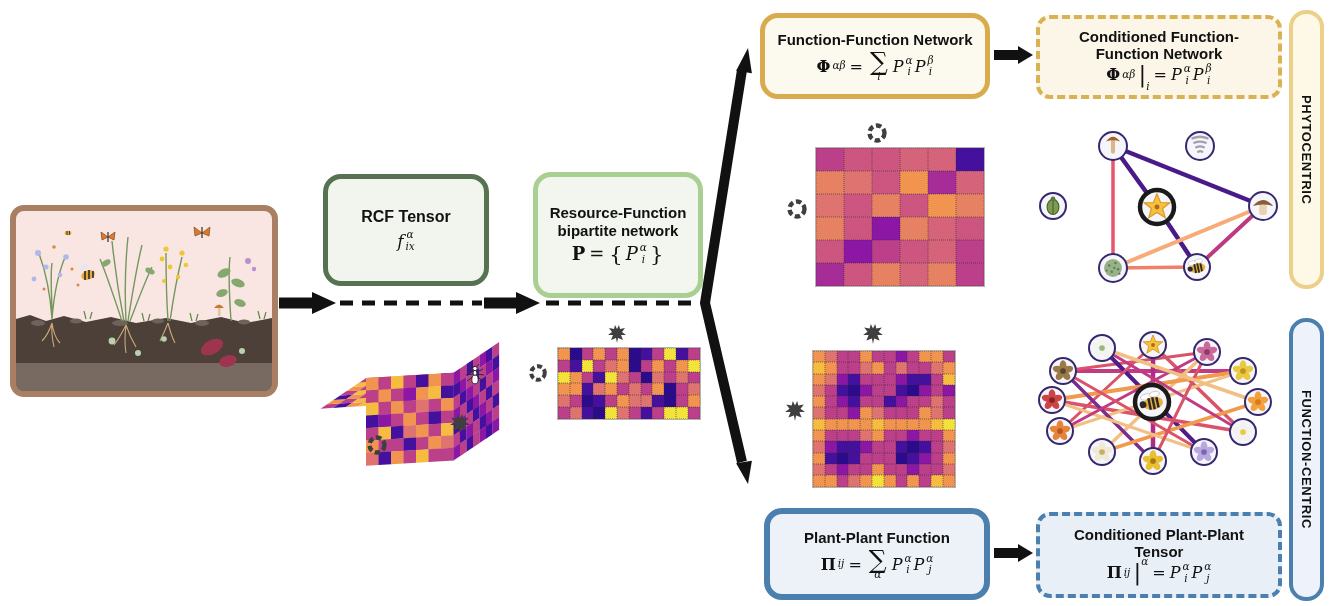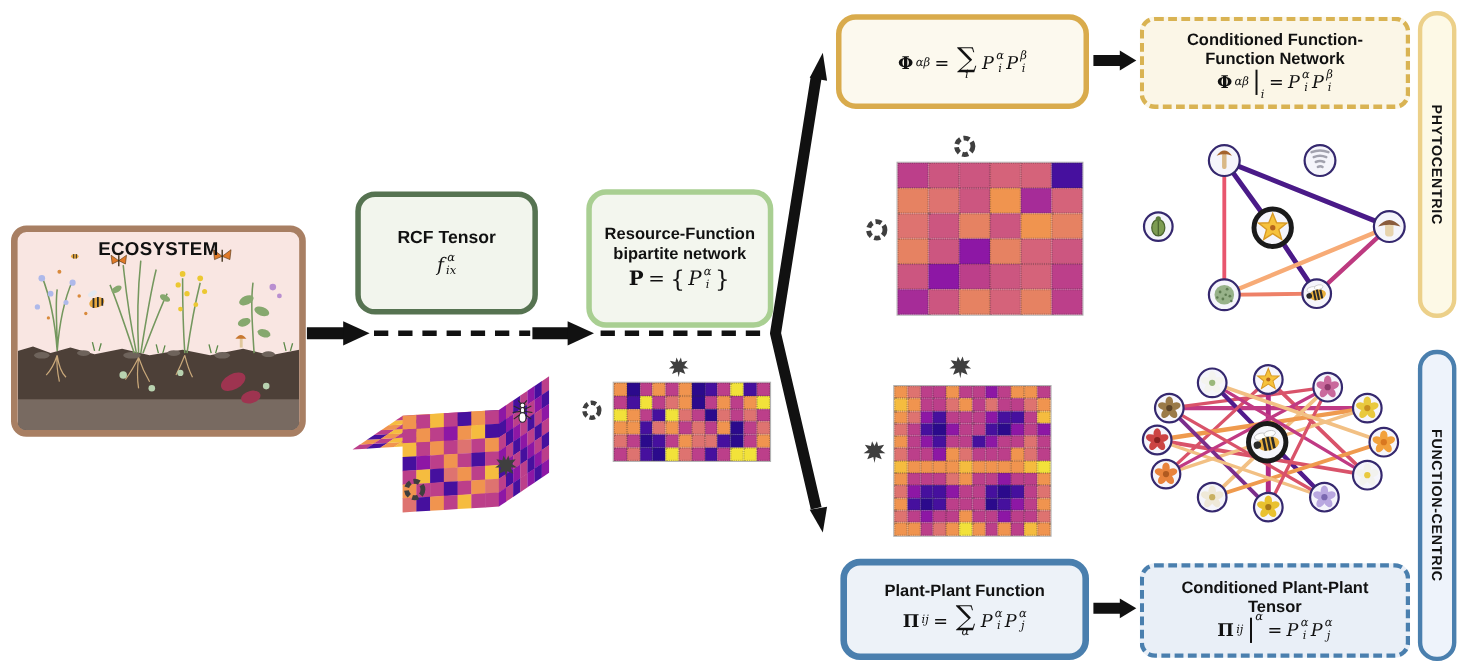--- a/index.html
+++ b/index.html
@@ -471,21 +471,20 @@
               <ellipse cx="0" cy="-4.6" rx="2.9" ry="4.4" fill="#f4f4ef" transform="rotate(216)"></ellipse>
               <ellipse cx="0" cy="-4.6" rx="2.9" ry="4.4" fill="#f4f4ef" transform="rotate(288)"></ellipse>
               <circle r="2.4" fill="#9ab87a"></circle>
             </g>
           </g>
         </g>
       </g>
   </svg>
 
   <div class="box eco-box">
-    <div class="eco-title">ECOSYSTEM</div>
     <svg width="256" height="180" viewBox="0 0 256 180" style="position:absolute;left:0;top:0;">
       <path d="M0,108 L14,104 L30,110 L48,105 L70,111 L95,106 L120,112 L150,107 L175,112 L205,106 L230,112 L256,107 L256,180 L0,180 Z" fill="#4d4038"></path>
       <rect x="0" y="152" width="256" height="28" fill="#786a61"></rect>
       <g fill="#6e635b">
           <ellipse cx="22" cy="112" rx="7" ry="3"></ellipse>
           <ellipse cx="60" cy="110" rx="6" ry="2.6"></ellipse>
           <ellipse cx="104" cy="112" rx="8" ry="3"></ellipse>
           <ellipse cx="142" cy="110" rx="6" ry="2.6"></ellipse>
           <ellipse cx="186" cy="112" rx="7" ry="3"></ellipse>
           <ellipse cx="228" cy="111" rx="6" ry="2.6"></ellipse>
@@ -591,20 +590,21 @@
         <span class="mi">P</span>
         <span class="msc">
           <span class="msup">α</span>
           <span class="msub">i</span>
         </span>
         <span class="mbrace">}</span>
       </div>
   </div>
 
   <div class="box ff-box">
+    <div class="title t15">Function-Function Network</div>
     <div class="formula" style="font-size:16px">
         <span class="mb">Φ</span>
         <span class="msc">
           <span class="msup">αβ</span>
           <span class="msub"></span>
         </span>
         <span class="mo">=</span>
         <span class="msum">
           <span class="sigma">∑</span>
           <span class="mlim">i</span>

